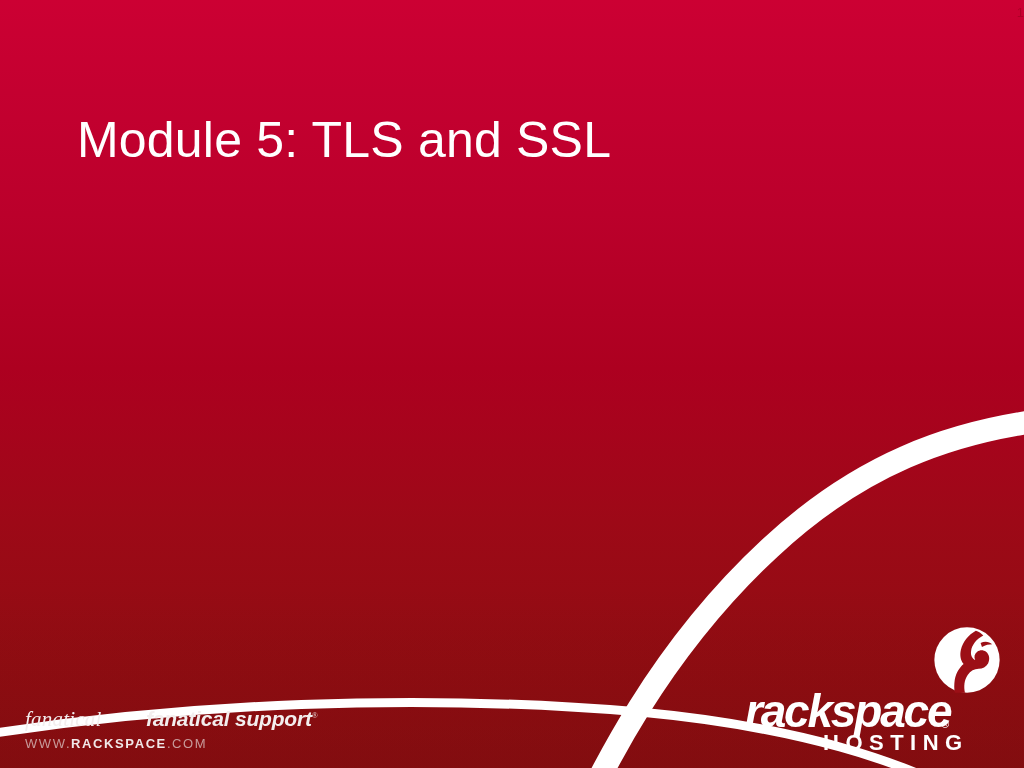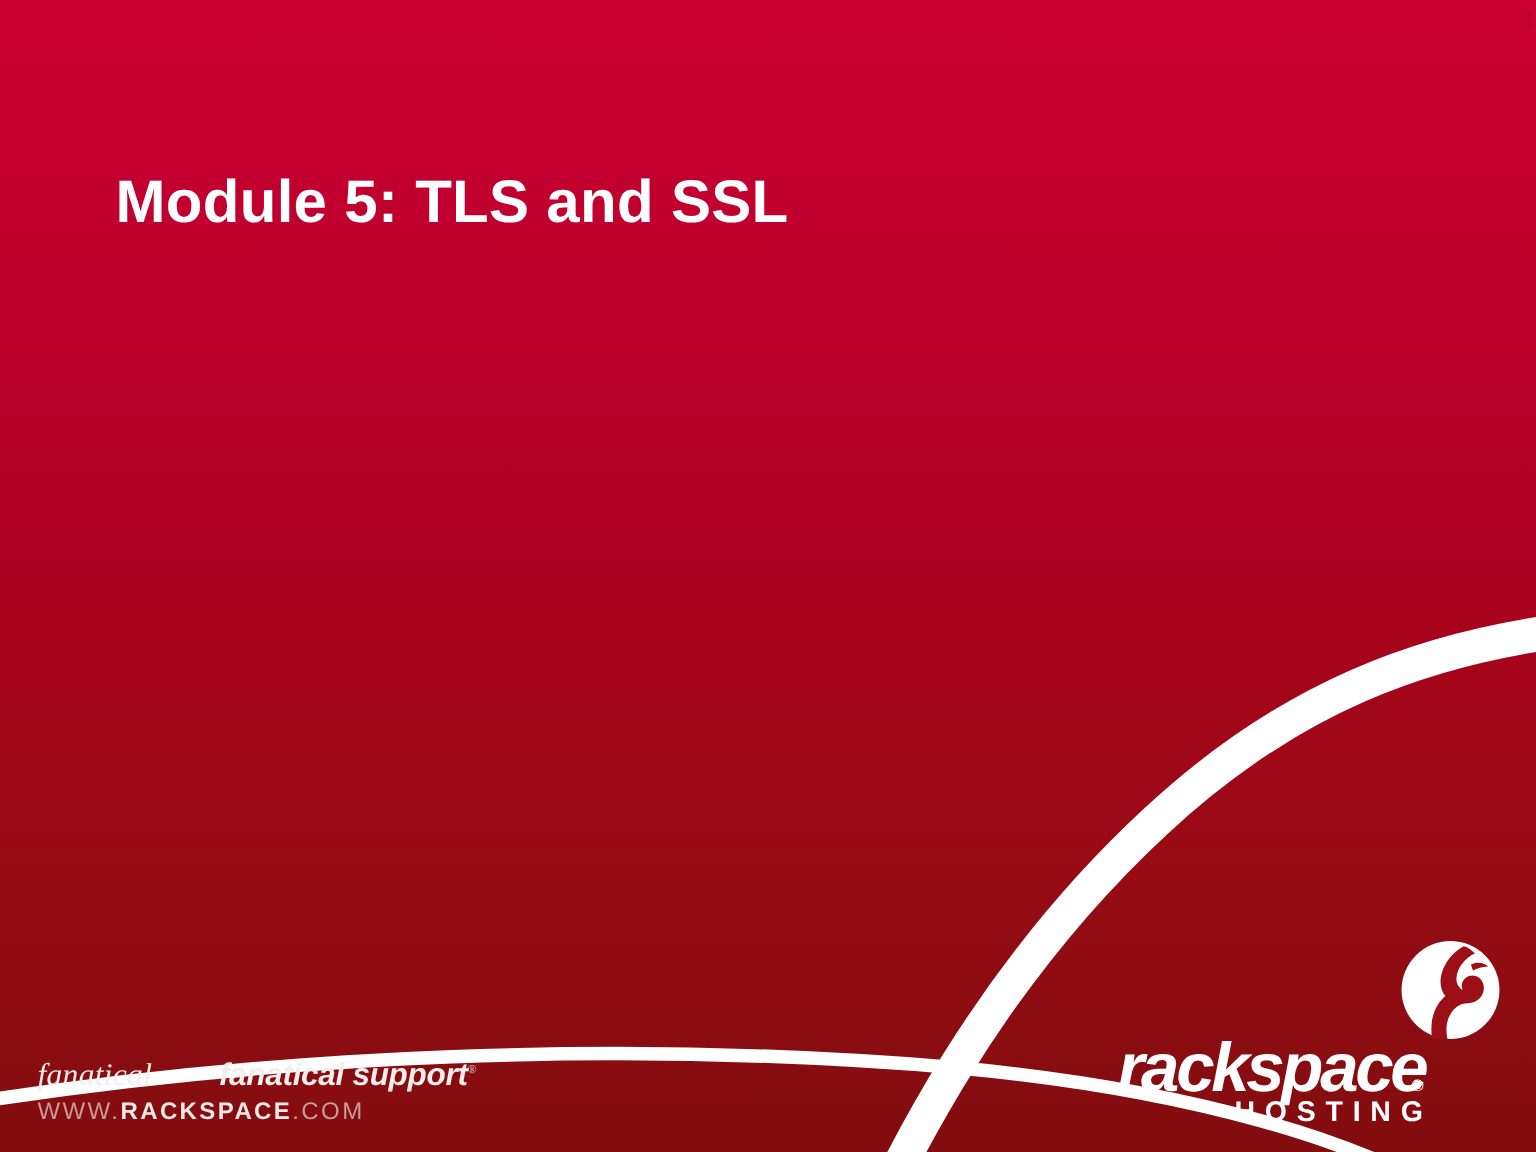--- a/index.html
+++ b/index.html
@@ -53,22 +53,22 @@
     opacity: 0.85;
     letter-spacing: 0;
   }
 
   
   .slide-title {
     position: absolute;
     left: 77px;
     top: 112px;
     margin: 0;
-    font-size: 40px;
-    font-weight: bold;
+    font-size: 50px;
+    font-weight: normal;
     color: #ffffff;
     letter-spacing: 0.2px;
     line-height: 1.15;
     white-space: nowrap;
   }
 
   
   .tagline-block {
     position: absolute;
     left: 25px;
@@ -94,21 +94,21 @@
     margin-left: 39px;
   }
   .tagline .t-reg {
     font-size: 8px;
     vertical-align: super;
     font-style: normal;
     color: #e0cccc;
   }
   .url-line {
     margin-top: 7px;
-    font-size: 16px;
+    font-size: 13px;
     line-height: 1;
     letter-spacing: 1.6px;
     white-space: nowrap;
   }
   .url-line .u-dim { color: #c79a9a; }
   .url-line .u-strong { color: #f0e8e8; font-weight: bold; }
 
   
   .logo-block {
     position: absolute;
@@ -134,21 +134,21 @@
     left: 196px;
     top: 99px;
     font-size: 11px;
     color: #ffffff;
     line-height: 1;
   }
   .logo-sub {
     position: absolute;
     left: 78px;
     top: 112px;
-    font-size: 19px;
+    font-size: 22px;
     font-weight: bold;
     letter-spacing: 6.5px;
     color: #ffffff;
     line-height: 1;
     white-space: nowrap;
   }
   .logo-emblem {
     position: absolute;
     left: 188px;
     top: 5px;

